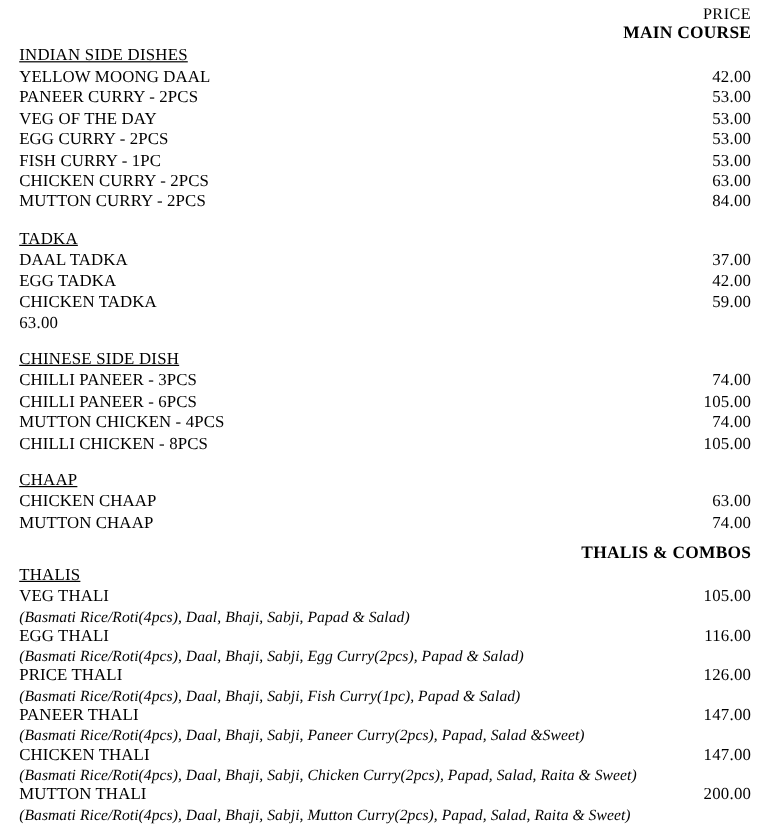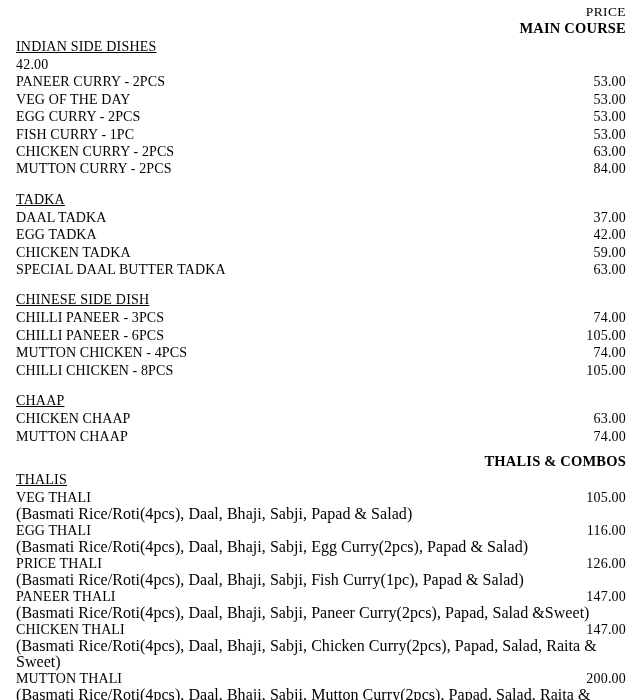--- a/index.html
+++ b/index.html
@@ -60,21 +60,22 @@
   .row .name {
     white-space: nowrap;
     letter-spacing: 0.1px;
   }
   .row .price {
     white-space: nowrap;
     text-align: right;
     letter-spacing: 0.2px;
   }
   .desc {
-    font-size: 16px;
+    font-size: 13px;
+    font-style: italic;
     line-height: 16px;
     letter-spacing: 0.05px;
   }
   .gap {
     height: 14px;
   }
   .gap-sm {
     height: 8px;
   }
   .thali-block .row {
@@ -90,20 +91,21 @@
 
   <div class="content">
 
     <div class="section">
       <div class="section-title">MAIN COURSE</div>
 
       <div class="group">
         <div class="group-title">INDIAN SIDE DISHES</div>
         <div class="items">
           <div class="row">
+            <span class="name">YELLOW MOONG DAAL</span>
             <span class="price">42.00</span>
           </div>
           <div class="row">
             <span class="name">PANEER CURRY - 2PCS</span>
             <span class="price">53.00</span>
           </div>
           <div class="row">
             <span class="name">VEG OF THE DAY</span>
             <span class="price">53.00</span>
           </div>
@@ -137,21 +139,20 @@
           </div>
           <div class="row">
             <span class="name">EGG TADKA</span>
             <span class="price">42.00</span>
           </div>
           <div class="row">
             <span class="name">CHICKEN TADKA</span>
             <span class="price">59.00</span>
           </div>
           <div class="row">
-            <span class="name">SPECIAL DAAL BUTTER TADKA</span>
             <span class="price">63.00</span>
           </div>
         </div>
       </div>
 
       <div class="gap"></div>
 
       <div class="group">
         <div class="group-title">CHINESE SIDE DISH</div>
         <div class="items">

